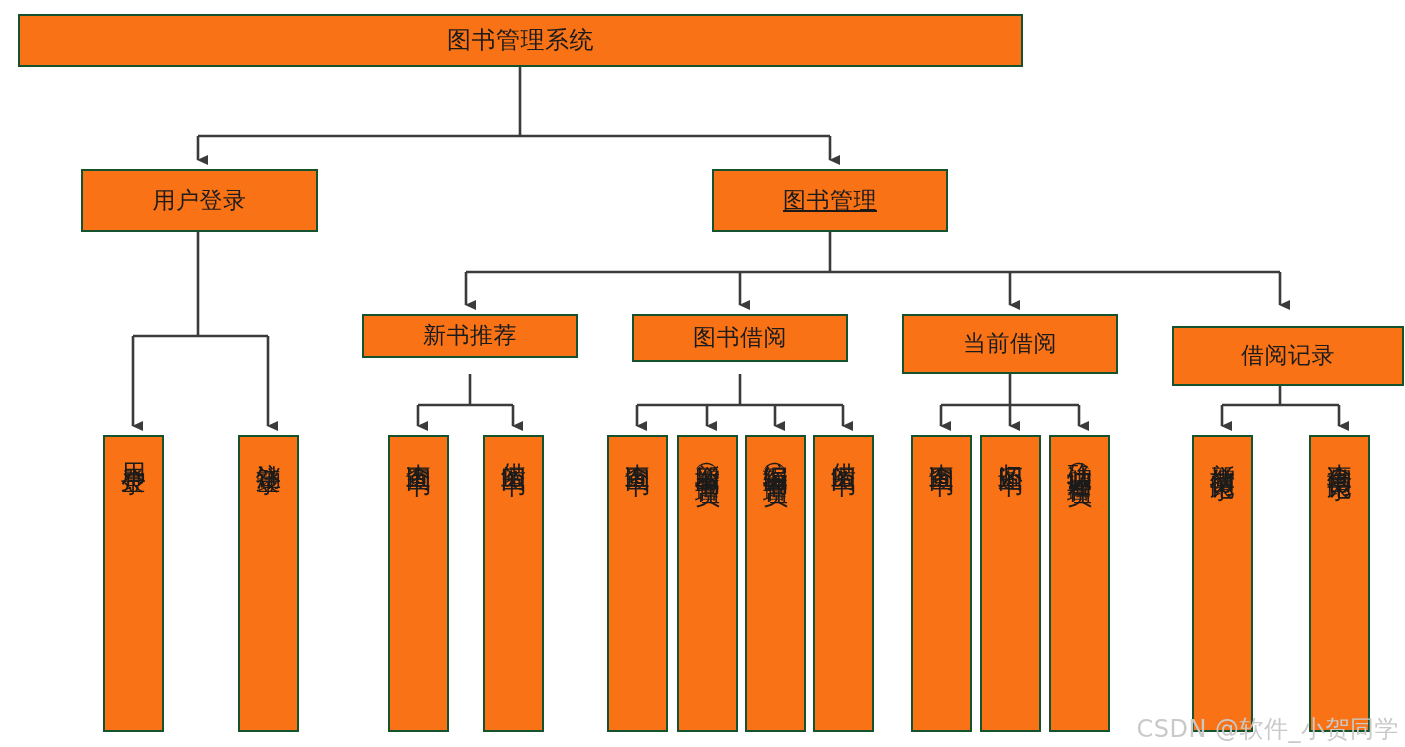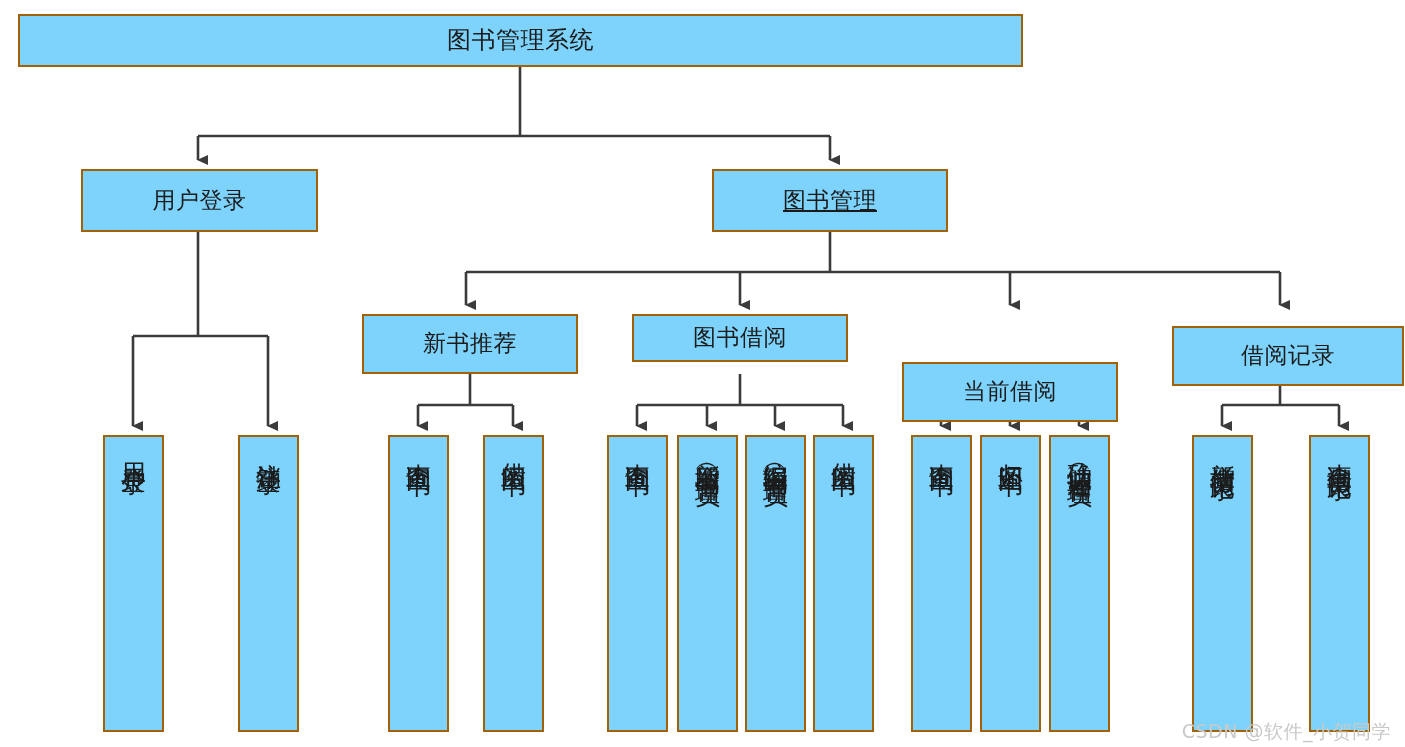--- a/index.html
+++ b/index.html
@@ -19,22 +19,22 @@
   svg#wires{
     position:absolute;
     left:0; top:0;
     width:1405px;
     height:747px;
     pointer-events:none;
   }
   .node{
     position:absolute;
     box-sizing:border-box;
-    border:2px solid #a16207;
-    background:#7dd3fc;
+    border:2px solid #14532d;
+    background:#f97316;
     display:flex;
     align-items:center;
     justify-content:center;
     text-align:center;
   }
   .node .lbl{
     display:block;
     line-height:1.28;
     letter-spacing:0.5px;
     color:#1b1b1b;
@@ -54,23 +54,23 @@
     writing-mode:vertical-rl;
     text-orientation:upright;
     font-size:25px;
     letter-spacing:3px;
     line-height:1;
     height:auto;
     max-height:280px;
   }
   .watermark{
     position:absolute;
-    right:14px;
+    right:6px;
     bottom:2px;
-    font-size:19px;
+    font-size:24px;
     color:#c9c9c9;
     white-space:nowrap;
     letter-spacing:0.5px;
   }
 </style>
 </head>
 <body>
 
 <div id="canvas">
 
@@ -129,29 +129,29 @@
   </div>
 
   <div class="node h" style="left:81px; top:169px; width:237px; height:63px;">
     <span class="lbl">用户登录</span>
   </div>
 
   <div class="node h" style="left:712px; top:169px; width:236px; height:63px;text-decoration:underline;">
     <span class="lbl">图书管理</span>
   </div>
 
-  <div class="node h" style="left:362px; top:314px; width:216px; height:60px;">
+  <div class="node h" style="left:362px; top:314px; width:216px; height:44px;">
     <span class="lbl">新书推荐</span>
   </div>
 
   <div class="node h" style="left:632px; top:314px; width:216px; height:48px;">
     <span class="lbl">图书借阅</span>
   </div>
 
-  <div class="node h" style="left:902px; top:314px; width:216px; height:60px;margin-top:48px;">
+  <div class="node h" style="left:902px; top:314px; width:216px; height:60px;">
     <span class="lbl">当前借阅</span>
   </div>
 
   <div class="node h" style="left:1172px; top:326px; width:232px; height:60px;">
     <span class="lbl">借阅记录</span>
   </div>
 
   <div class="node v" style="left:103px; top:435px; width:61px; height:297px;">
     <span class="lbl">用户登录</span>
   </div>

